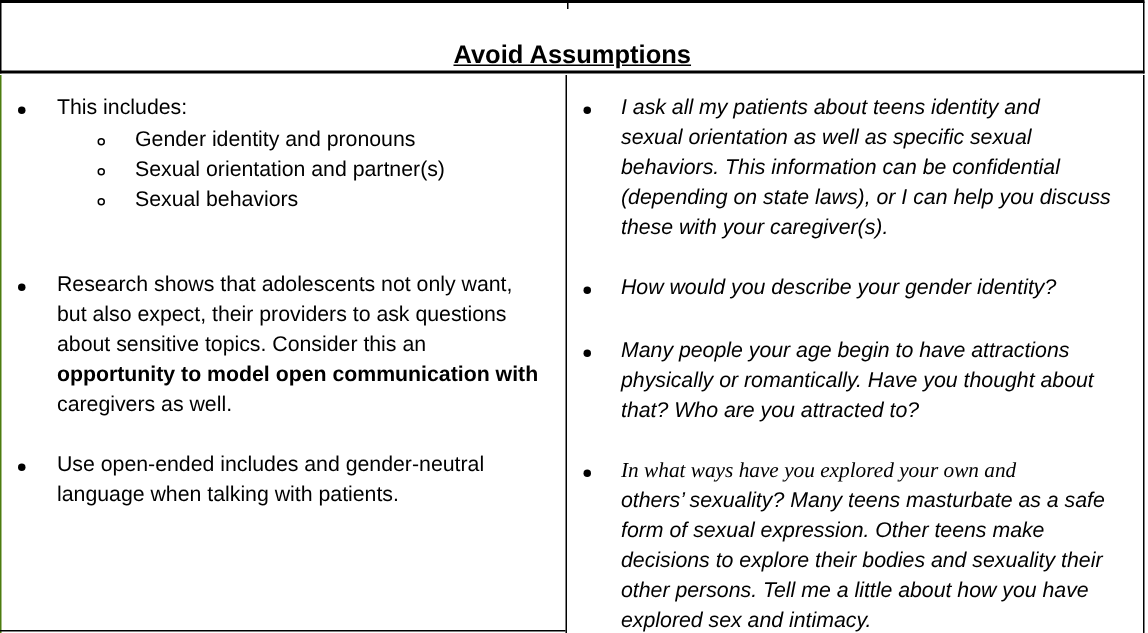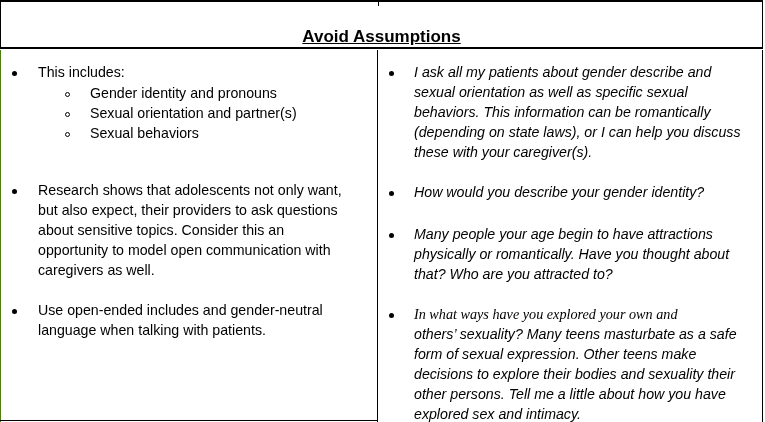--- a/index.html
+++ b/index.html
@@ -53,37 +53,37 @@
 
         <span class="sub-bullet" style="left:64px;top:70px;"></span>
         <span class="txt" style="left:89px;top:61px;white-space:nowrap;">Sexual behaviors</span>
       </div>
 
       <div class="item" style="left:0;top:130px;">
         <span class="bullet" style="left:11px;top:9px;"></span>
         <span class="txt" style="left:37px;top:0;white-space:nowrap;">Research shows that adolescents not only want,</span>
         <span class="txt" style="left:37px;top:20px;white-space:nowrap;">but also expect, their providers to ask questions</span>
         <span class="txt" style="left:37px;top:40px;white-space:nowrap;">about sensitive topics. Consider this an</span>
-        <span class="txt" style="left:37px;top:60px;white-space:nowrap;">opportunity to model open communication with</span>
+        <span class="txt" style="left:37px;top:60px;white-space:nowrap;font-weight:bold;">opportunity to model open communication with</span>
         <span class="txt" style="left:37px;top:80px;white-space:nowrap;">caregivers as well.</span>
       </div>
 
       <div class="item" style="left:0;top:250px;">
         <span class="bullet" style="left:11px;top:9px;"></span>
         <span class="txt" style="left:37px;top:0;white-space:nowrap;">Use open-ended includes and gender-neutral</span>
         <span class="txt" style="left:37px;top:20px;white-space:nowrap;">language when talking with patients.</span>
       </div>
     </div>
 
     <div class="col col-right">
       <div class="item" style="left:0;top:12px;">
         <span class="bullet" style="left:11px;top:9px;"></span>
-        <span class="txt" style="left:36px;top:0;white-space:nowrap;">I ask all my patients about gender describe and</span>
+        <span class="txt" style="left:36px;top:0;white-space:nowrap;">I ask all my patients about teens identity and</span>
         <span class="txt" style="left:36px;top:20px;white-space:nowrap;">sexual orientation as well as specific sexual</span>
-        <span class="txt" style="left:36px;top:40px;white-space:nowrap;">behaviors. This information can be romantically</span>
+        <span class="txt" style="left:36px;top:40px;white-space:nowrap;">behaviors. This information can be confidential</span>
         <span class="txt" style="left:36px;top:60px;white-space:nowrap;">(depending on state laws), or I can help you discuss</span>
         <span class="txt" style="left:36px;top:80px;white-space:nowrap;">these with your caregiver(s).</span>
       </div>
 
       <div class="item" style="left:0;top:132px;">
         <span class="bullet" style="left:11px;top:9px;"></span>
         <span class="txt" style="left:36px;top:0;white-space:nowrap;">How would you describe your gender identity?</span>
       </div>
 
       <div class="item" style="left:0;top:174px;">

